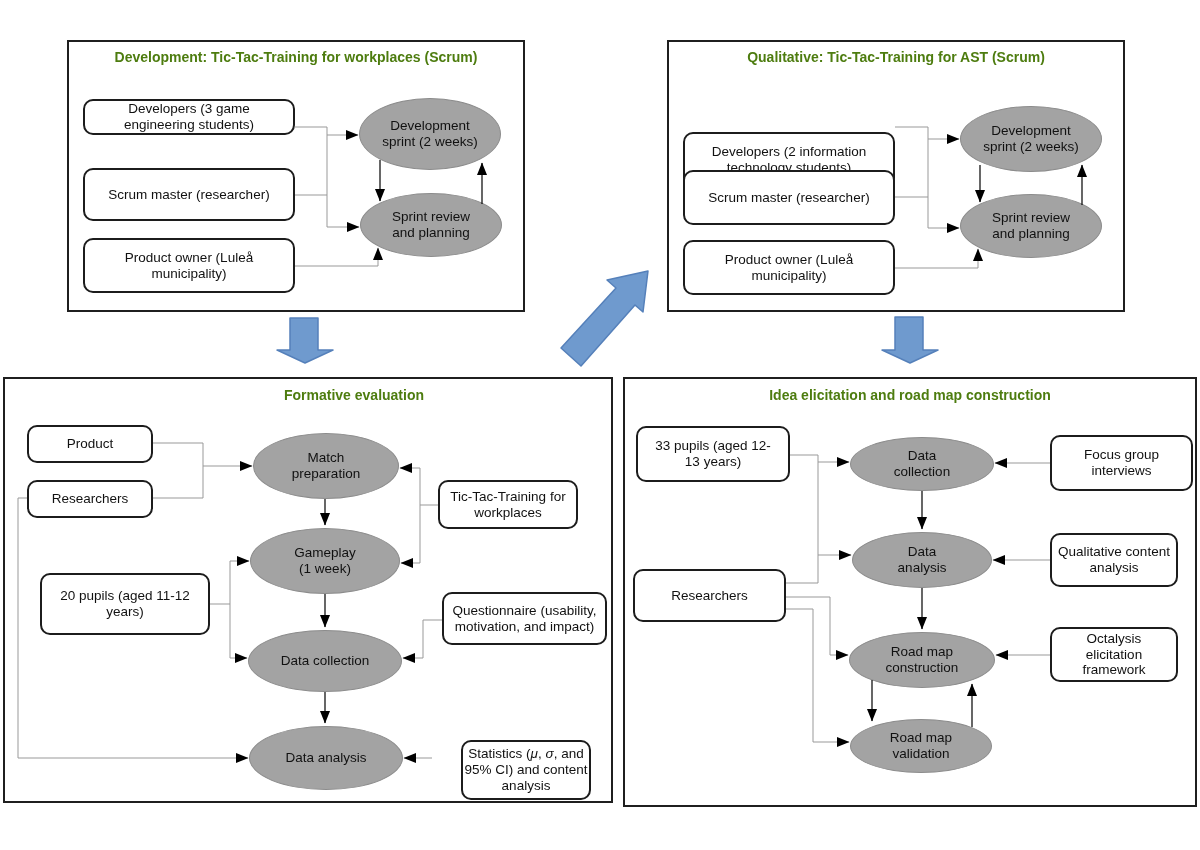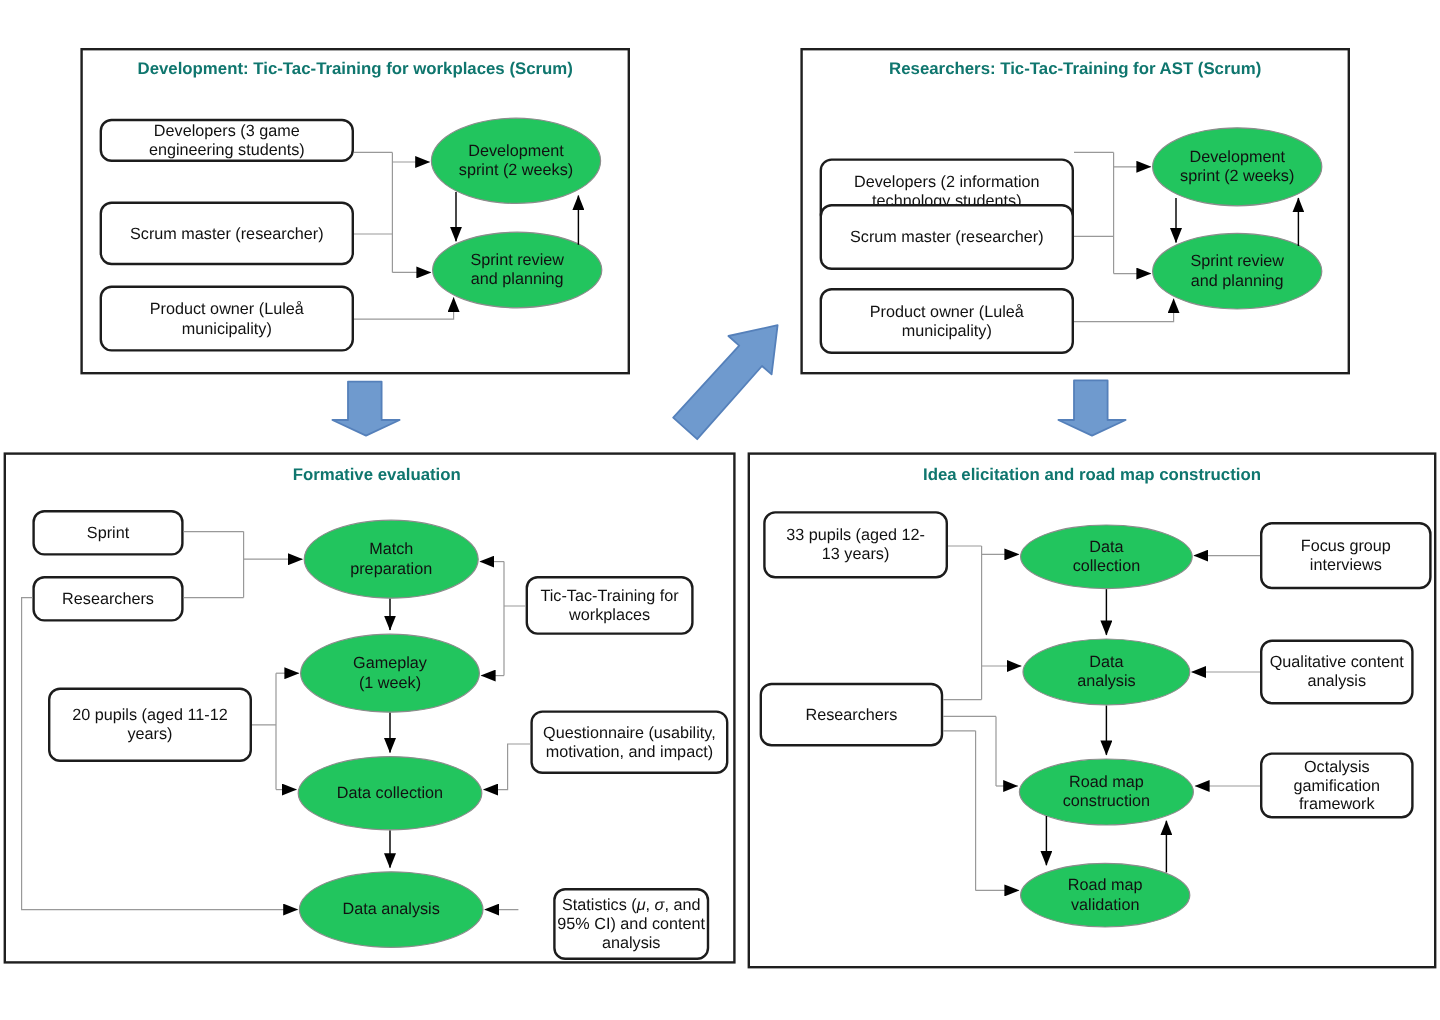--- a/index.html
+++ b/index.html
@@ -1,48 +1,48 @@
 <!DOCTYPE html>
 <html><head>
 <meta charset="utf-8">
 <style>
   html,body { margin:0; padding:0; background:#fff; }
   .canvas {
     position:relative; width:1200px; height:850px; background:#ffffff;
     font-family:"Liberation Sans", sans-serif; color:#111; overflow:hidden;
   }
   .panel { position:absolute; border:2px solid #1f1f1f; background:#fff; box-sizing:border-box; }
-  .ptitle { position:absolute; font-weight:bold; font-size:14px; text-align:center; color:#0f766e; }
+  .ptitle { position:absolute; font-weight:bold; font-size:14px; text-align:center; color:#4d7c0f; }
   .box {
     position:absolute; border:2px solid #1c1c1c; border-radius:10px; background:#fff;
     display:flex; align-items:center; justify-content:center; text-align:center;
     font-size:13.5px; line-height:1.18; box-sizing:border-box;
   }
   .ell {
-    position:absolute; border:1px solid #8c8c8c; border-radius:50%; background:#22c55e;
+    position:absolute; border:1px solid #8c8c8c; border-radius:50%; background:#a3a3a3;
     display:flex; align-items:center; justify-content:center; text-align:center;
     font-size:13.5px; line-height:1.18; box-sizing:border-box;
   }
   .wrapspan { display:inline-block; }
   .itl { font-style:italic; }
   svg.overlay { position:absolute; left:0; top:0; pointer-events:none; }
 </style>
 </head>
 <body>
 
 <div class="canvas">
 
   <div class="panel" style="left:67px; top:40px; width:458px; height:272px;"></div>
   <div class="panel" style="left:667px; top:40px; width:458px; height:272px;"></div>
   <div class="panel" style="left:3px; top:377px; width:610px; height:426px;"></div>
   <div class="panel" style="left:623px; top:377px; width:574px; height:430px;"></div>
 
   <div class="ptitle" style="left:67px; top:49px; width:458px;">Development: Tic-Tac-Training for workplaces (Scrum)</div>
-  <div class="ptitle" style="left:667px; top:49px; width:458px;">Researchers: Tic-Tac-Training for AST (Scrum)</div>
-  <div class="ptitle" style="left:3px; top:387px; width:622px;">Formative evaluation</div>
+  <div class="ptitle" style="left:667px; top:49px; width:458px;">Qualitative: Tic-Tac-Training for AST (Scrum)</div>
+  <div class="ptitle" style="left:3px; top:387px; width:622px;padding-left:40px;">Formative evaluation</div>
   <div class="ptitle" style="left:623px; top:387px; width:574px;">Idea elicitation and road map construction</div>
 
   <div class="box" style="left:83px; top:99px; width:212px; height:36px;">
     <span class="wrapspan" style="width:185px;">Developers (3 game engineering students)</span>
   </div>
   <div class="box" style="left:83px; top:168px; width:212px; height:53px;">
     <span class="wrapspan">Scrum master (researcher)</span>
   </div>
   <div class="box" style="left:83px; top:238px; width:212px; height:55px;">
     <span class="wrapspan" style="width:185px;">Product owner (Luleå municipality)</span>
@@ -64,21 +64,21 @@
     <span class="wrapspan" style="width:185px;">Product owner (Luleå municipality)</span>
   </div>
   <div class="ell" style="left:960px; top:106px; width:142px; height:66px;">
     <span class="wrapspan" style="width:96px;">Development sprint (2 weeks)</span>
   </div>
   <div class="ell" style="left:960px; top:194px; width:142px; height:64px;">
     <span class="wrapspan" style="width:104px;">Sprint review and planning</span>
   </div>
 
   <div class="box" style="left:27px; top:425px; width:126px; height:38px;">
-    <span class="wrapspan">Sprint</span>
+    <span class="wrapspan">Product</span>
   </div>
   <div class="box" style="left:27px; top:480px; width:126px; height:38px;">
     <span class="wrapspan">Researchers</span>
   </div>
   <div class="box" style="left:40px; top:573px; width:170px; height:62px;">
     <span class="wrapspan" style="width:150px;">20 pupils (aged 11-12 years)</span>
   </div>
   <div class="ell" style="left:253px; top:433px; width:146px; height:66px;">
     <span class="wrapspan" style="width:92px;">Match preparation</span>
   </div>
@@ -119,21 +119,21 @@
   <div class="ell" style="left:850px; top:719px; width:142px; height:54px;">
     <span class="wrapspan" style="width:74px;">Road map validation</span>
   </div>
   <div class="box" style="left:1050px; top:435px; width:143px; height:56px;">
     <span class="wrapspan" style="width:92px;">Focus group interviews</span>
   </div>
   <div class="box" style="left:1050px; top:533px; width:128px; height:54px;">
     <span class="wrapspan" style="width:114px;">Qualitative content analysis</span>
   </div>
   <div class="box" style="left:1050px; top:627px; width:128px; height:55px;">
-    <span class="wrapspan" style="width:92px;">Octalysis gamification framework</span>
+    <span class="wrapspan" style="width:92px;">Octalysis elicitation framework</span>
   </div>
 
   <svg class="overlay" width="1200" height="850" viewBox="0 0 1200 850">
     <defs>
       <marker id="ah" markerUnits="userSpaceOnUse" markerWidth="13" markerHeight="10" refX="12" refY="5" orient="auto">
         <path d="M0,0 L12.5,5 L0,10 Z" fill="#000"></path>
       </marker>
     </defs>
 
     <path fill="none" stroke="#999999" stroke-width="1" d="M295,127 H327 M295,195 H327 M327,127 V227

